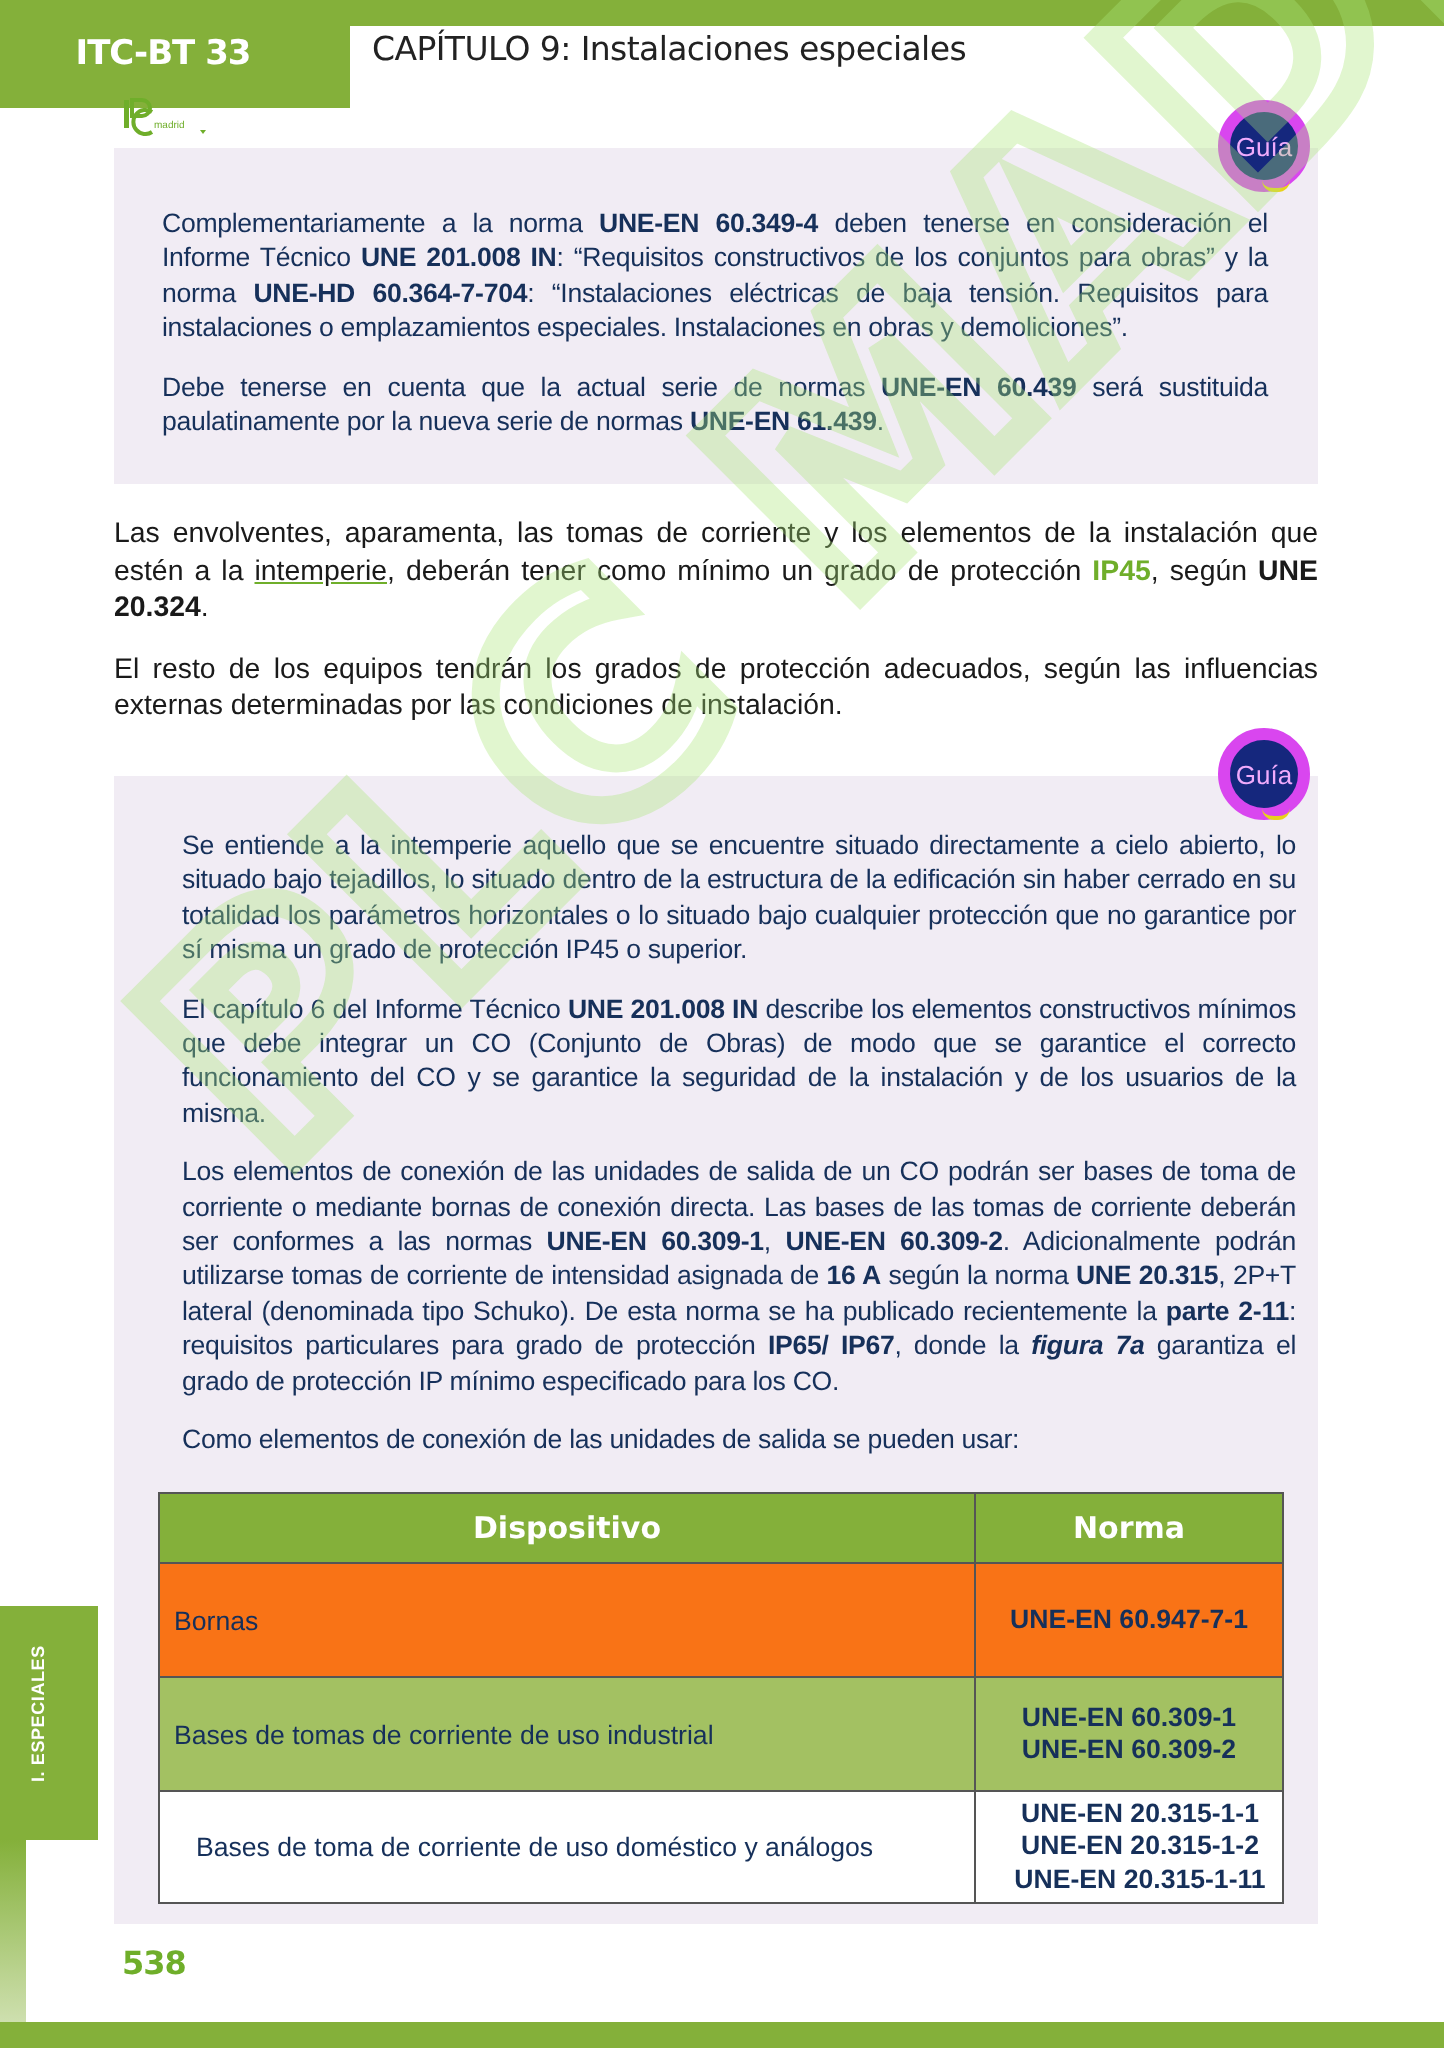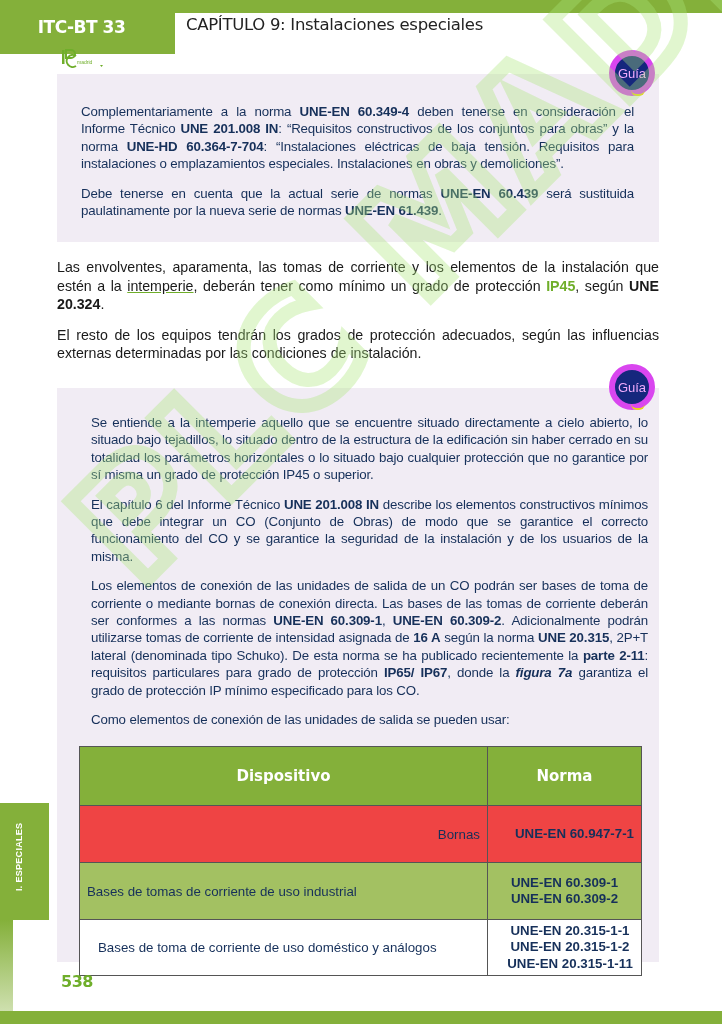--- a/index.html
+++ b/index.html
@@ -43,26 +43,26 @@
   }
   .body-text p { margin: 0 0 12px 0; }
   .green { color: #6fae2a; font-weight: bold; }
   .ul-green { text-decoration: underline; text-decoration-color: #6fae2a; }
   table.norm {
     position: absolute; left: 79px; top: 746px; width: 563px; border-collapse: collapse;
     font-family: "Liberation Sans", sans-serif;
   }
   table.norm th {
     background: #84b03a; color: #fff; font-family: "DejaVu Sans", sans-serif; font-size: 15px;
-    font-weight: bold; height: 26px; border: 1px solid #555; padding: 16px;
+    font-weight: bold; height: 26px; border: 1px solid #555; padding: 4px;
   }
   table.norm td { border: 1px solid #555; font-size: 13.3px; color: #16305a; padding: 0 7px; }
   table.norm td.norma { text-align: center; font-weight: bold; line-height: 16.5px; width: 128px; }
   table.norm tr.alt td { background: #a3c162; }
-  table.norm tr.r1 td { height: 56px; background: #ef4444; text-align: right; }
+  table.norm tr.r1 td { height: 56px; background: #f97316; }
   table.norm tr.r2 td { height: 56px; }
   table.norm tr.r3 td { height: 55px; background: #fff; padding-left: 18px; }
   .side-tab {
     position: absolute; left: 0; top: 803px; width: 49px; height: 117px; background: #84b03a;
   }
   .side-tab span {
     position: absolute; left: 14px; top: 88px; transform: rotate(-90deg); transform-origin: left top;
     color: #fff; font-size: 9px; font-weight: bold; letter-spacing: 0.3px; white-space: nowrap;
   }
   .side-strip {

